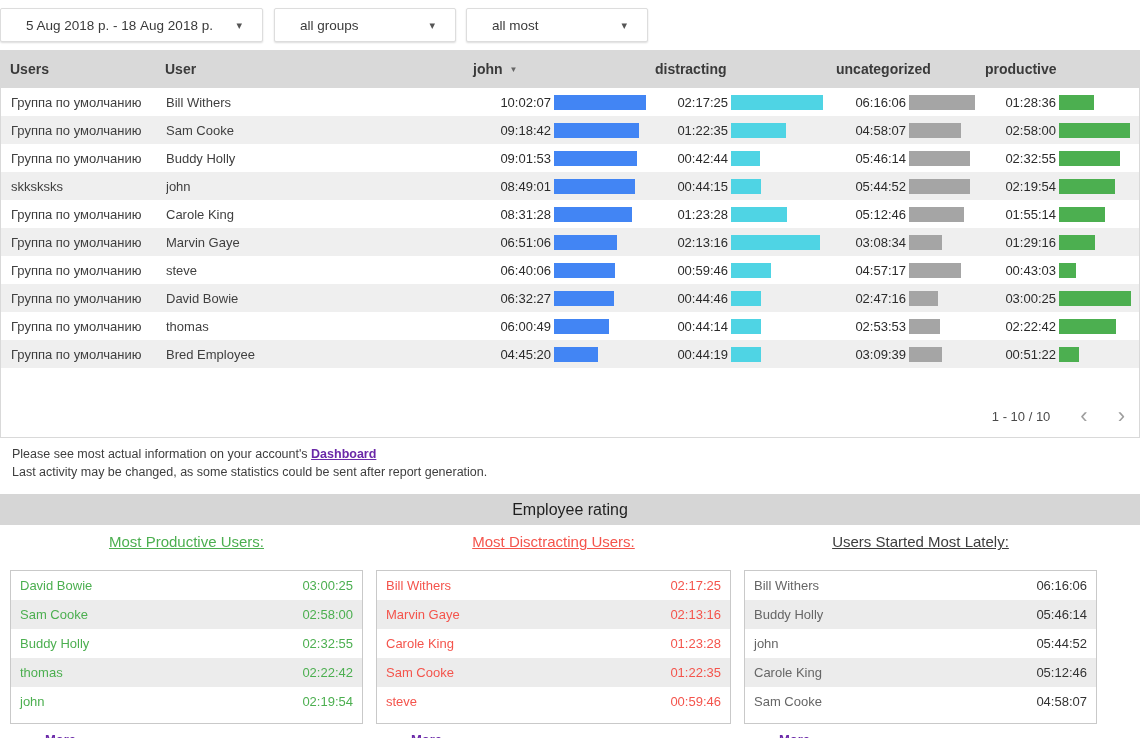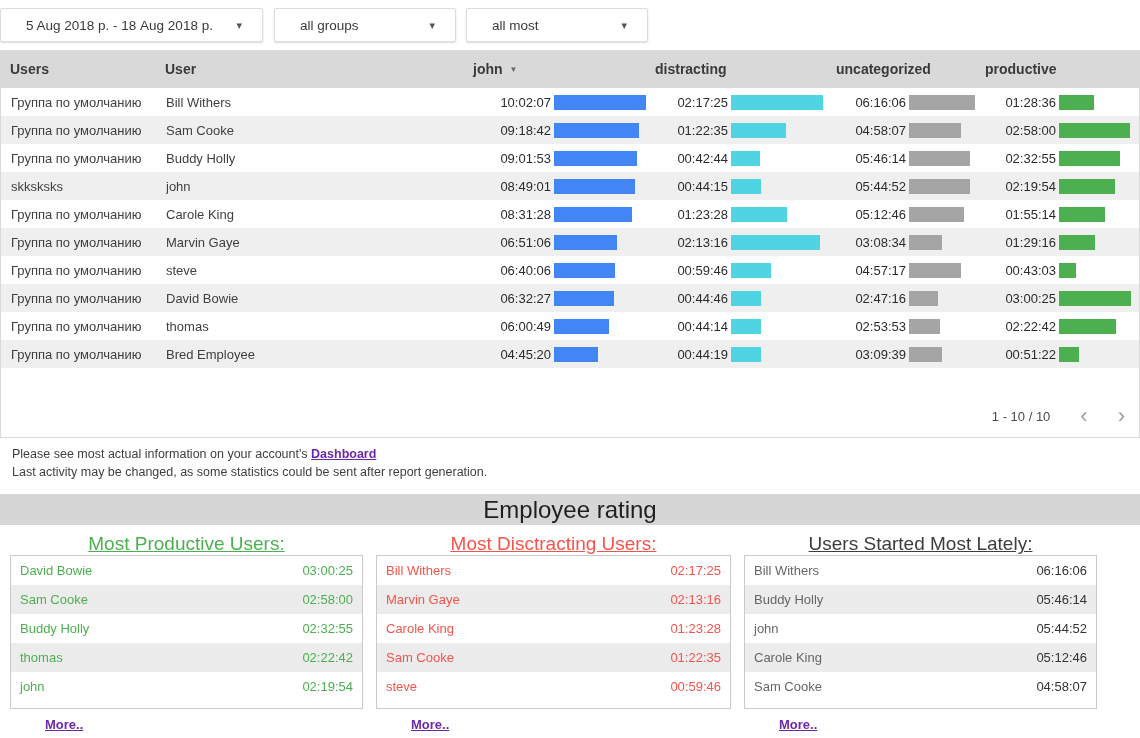--- a/index.html
+++ b/index.html
@@ -41,26 +41,26 @@
   .bar{height:15px;margin-left:3px;display:inline-block}
   .below-rows{height:69px;position:relative;background:#fff}
   .pagination{position:absolute;right:14px;bottom:10px;display:flex;align-items:center;color:#4a4a4a;font-size:13px}
   .pg-btn{color:#9e9e9e;font-size:22px;line-height:1;margin-left:30px;cursor:pointer}
 
   
   .notes{margin:7px 0 0 12px;font-size:12.5px;color:#3e3e3e;line-height:1.45}
   .dash-link{font-weight:bold;text-decoration:underline;cursor:pointer;color:var(--link)}
 
   
-  .rating-bar{margin-top:13px;height:31px;background:#d6d6d6;text-align:center;line-height:31px;font-size:24px;color:#1f1f1f}
+  .rating-bar{margin-top:13px;height:31px;background:#d6d6d6;text-align:center;line-height:31px;font-size:16px;color:#1f1f1f}
   .panels{display:flex;margin-left:10px;margin-top:8px}
   .panel{width:353px}
   .panel+.panel{margin-left:13px}
   .panel.mid{width:355px}
-  .panel-title{text-align:center;font-size:19px;text-decoration:underline;margin-bottom:0;white-space:nowrap}
+  .panel-title{text-align:center;font-size:15px;text-decoration:underline;margin-bottom:20px;white-space:nowrap}
   .panel-box{border:1px solid #c9c9c9;padding-bottom:7px;background:#fff}
   .p-row{height:29px;display:flex;justify-content:space-between;align-items:center;padding:0 9px;font-size:13px}
   .p-row.alt{background:#ececec}
   .more{display:inline-block;margin:8px 0 12px 35px;font-size:13px;font-weight:bold;text-decoration:underline;cursor:pointer;color:var(--link)}
 </style>
 </head>
 <body>
 
 <div class="filters">
   <div class="dd dd1">

